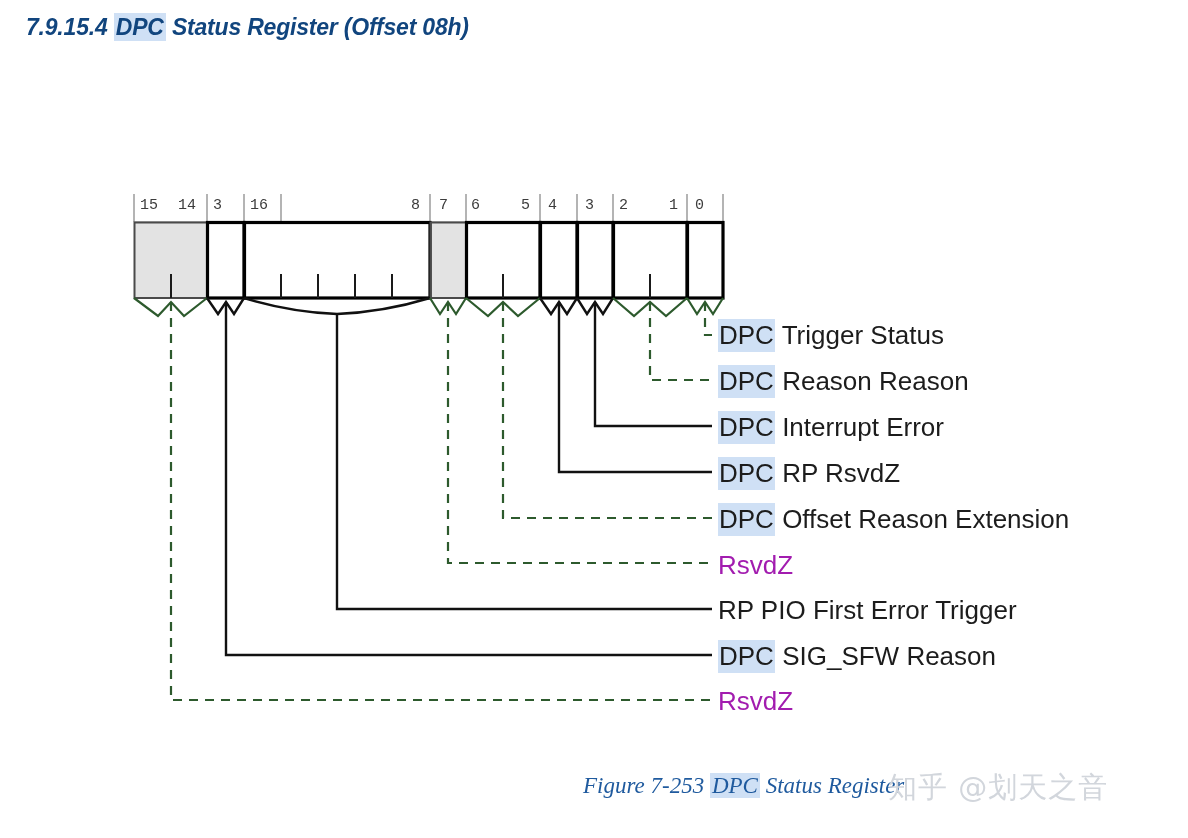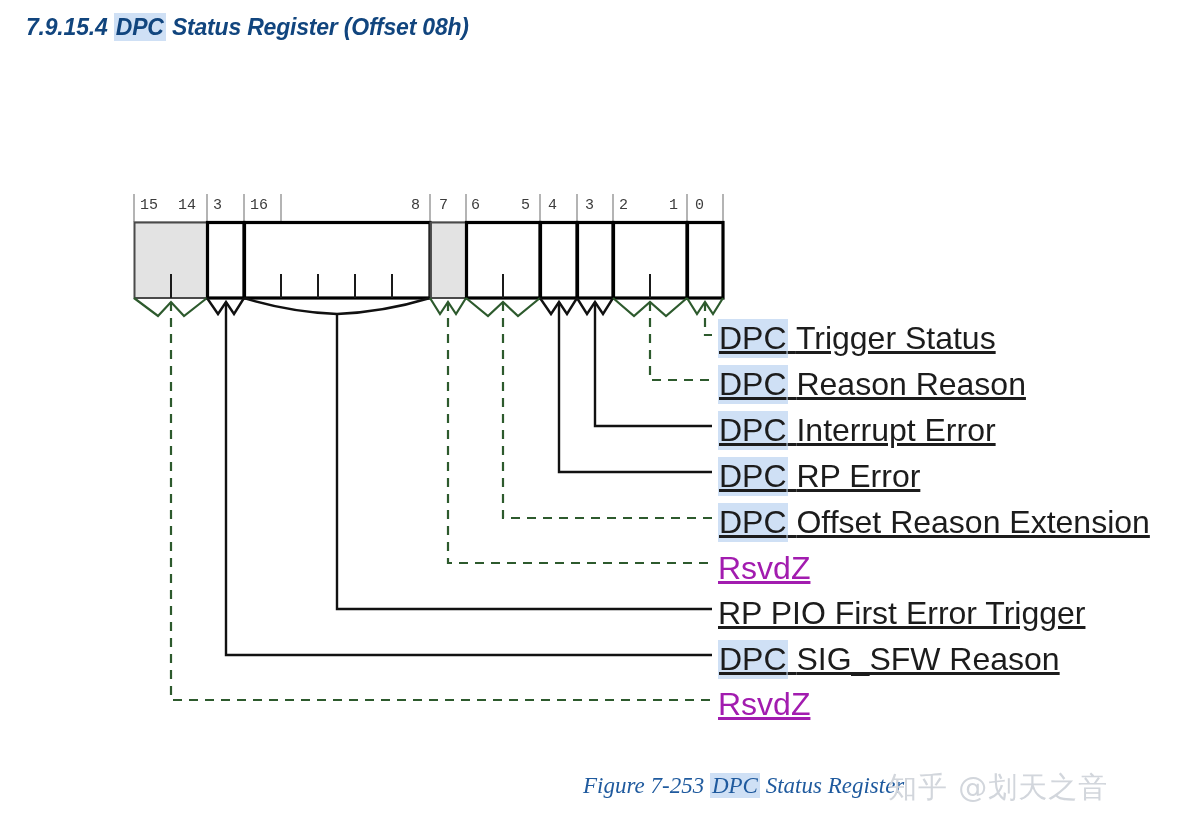--- a/index.html
+++ b/index.html
@@ -51,25 +51,24 @@
     color: #3c3c3c;
     top: 198px;
     line-height: 1;
   }
 
   
   .field-label {
     position: absolute;
     left: 718px;
     font-family: "Liberation Sans", sans-serif;
-    font-size: 32px;
+    font-size: 26px;
     color: #1c1c1c;
     white-space: nowrap;
     line-height: 1;
-    text-decoration: underline;
   }
   .field-label .hl {
     background: #cfe0f5;
     padding: 1px 1px 2px 1px;
   }
   .field-label.rsvd {
     color: #a21caf;
   }
 
   
@@ -219,21 +218,21 @@
   <span>Reason Reason</span>
 </div>
 
 <div class="field-label" style="top:414px">
   <span class="hl">DPC</span>
   <span>Interrupt Error</span>
 </div>
 
 <div class="field-label" style="top:460px">
   <span class="hl">DPC</span>
-  <span>RP Error</span>
+  <span>RP RsvdZ</span>
 </div>
 
 <div class="field-label" style="top:506px">
   <span class="hl">DPC</span>
   <span>Offset Reason Extension</span>
 </div>
 
 <div class="field-label rsvd" style="top:552px">
   <span>RsvdZ</span>
 </div>

